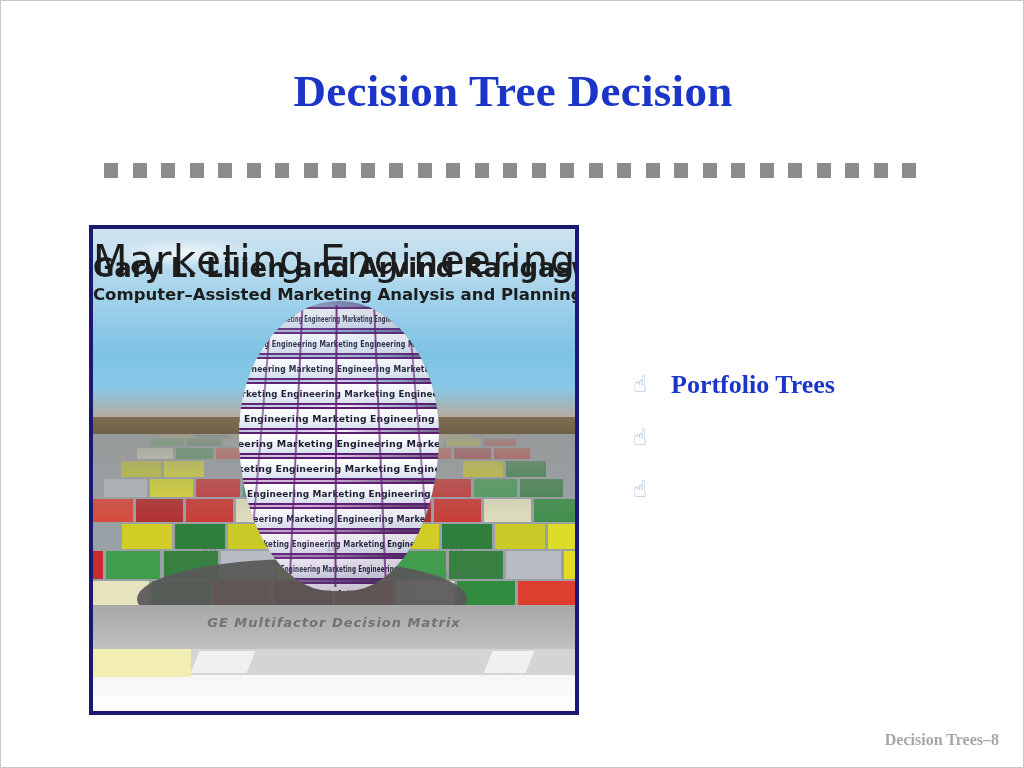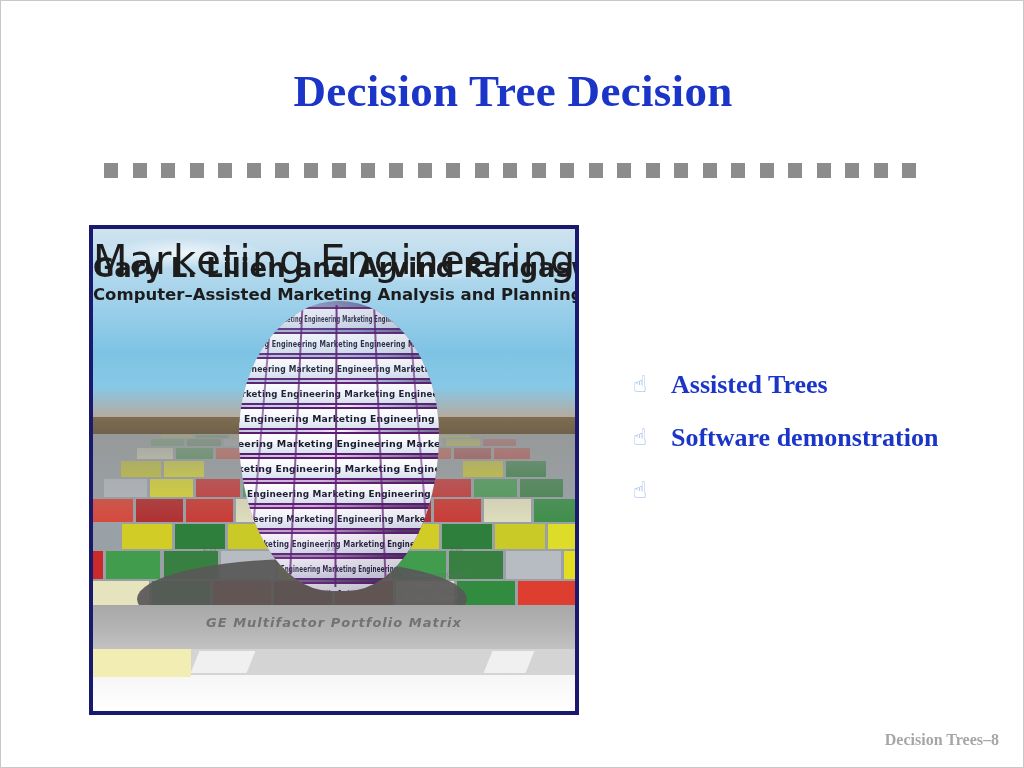--- a/index.html
+++ b/index.html
@@ -512,44 +512,43 @@
           <span>3.67</span>
           <span>5.00</span>
         </div>
       <div class="cover-legend" id="legend">
           <div>I : Investment/Growth</div>
           <div>II : Selectivity/Earnings</div>
           <div>III : Harvest/Divest</div>
         </div>
 
       <div class="cover-lowband"></div>
-      <div class="cover-caption">GE  Multifactor Portfolio Matrix</div>
+      <div class="cover-caption">GE  Multifactor Decision Matrix</div>
 
       <div class="cover-authorband">
         <div class="yellowpatch"></div>
         <div class="greypatch"></div>
         <div class="wedge1"></div>
         <div class="wedge2"></div>
       </div>
       <div class="cover-authors">Gary L. Lilien and Arvind Rangaswamy</div>
 
       <div class="cover-title">Marketing Engineering</div>
       <div class="cover-subtitle">Computer–Assisted Marketing Analysis and Planning</div>
 
     </div>
   </div>
 
   <div class="bullets" id="bullets">
       <div class="bullet-item">
         <span class="bullet-marker" style="color: rgb(143, 179, 232);">☝</span>
-        <span class="bullet-text" style="color: rgb(26, 53, 200);">Assisted Trees</span>
+        <span class="bullet-text" style="color: rgb(26, 53, 200);">Portfolio Trees</span>
       </div>
       <div class="bullet-item">
         <span class="bullet-marker" style="color: rgb(143, 179, 232);">☝</span>
-        <span class="bullet-text" style="color: rgb(26, 53, 200);">Software demonstration</span>
       </div>
       <div class="bullet-item">
         <span class="bullet-marker" style="color: rgb(143, 179, 232);">☝</span>
       </div>
     </div>
 
   <div class="footer">Decision Trees–8</div>
 
 </div>
 

